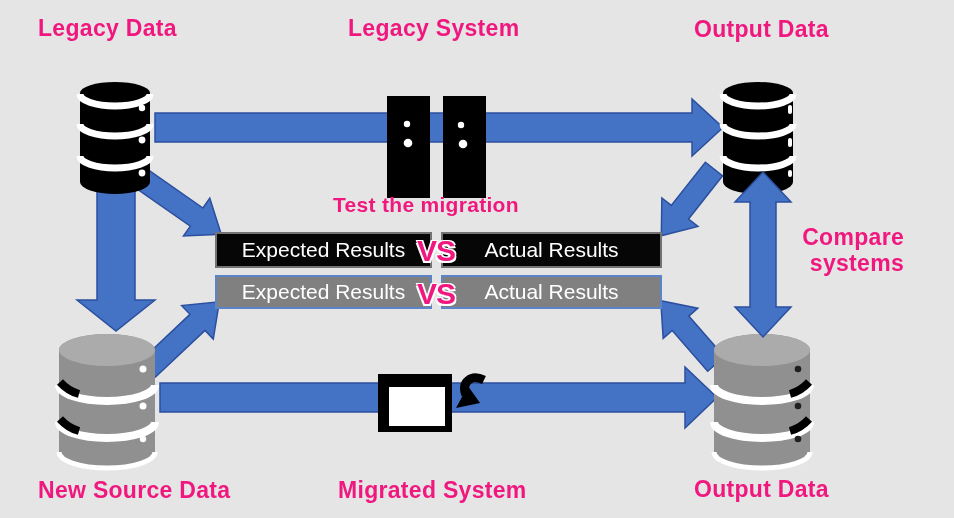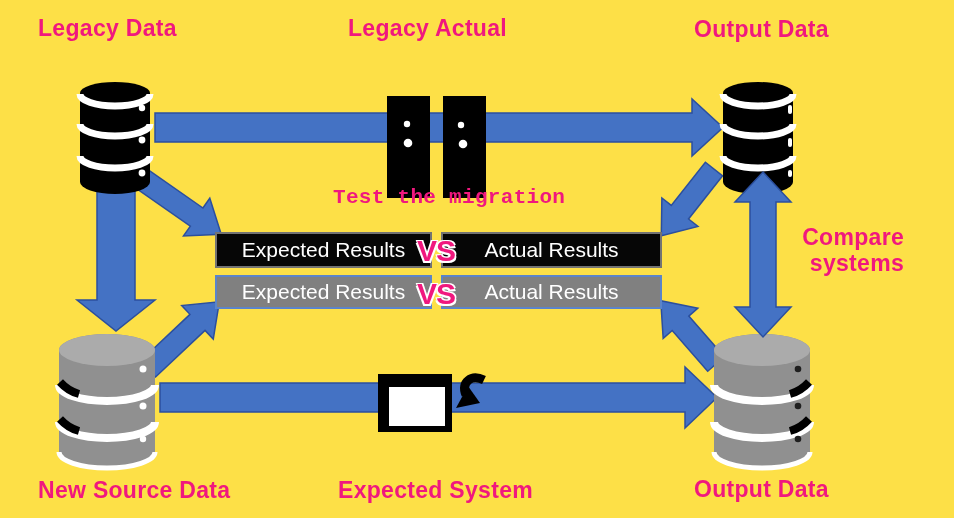--- a/index.html
+++ b/index.html
@@ -1,17 +1,17 @@
 <!DOCTYPE html>
 <html><head>
 <meta charset="utf-8">
 <style>
   html,body{margin:0;padding:0;background:#111;}
   .stage{
-    position:relative;width:954px;height:518px;background:#fde047;
+    position:relative;width:954px;height:518px;background:#e5e5e5;
     font-family:"Liberation Sans",sans-serif;overflow:hidden;
   }
   .stage svg{position:absolute;left:0;top:0;}
   .lbl{
     position:absolute;color:#F0187E;font-weight:800;font-size:23px;
     letter-spacing:.3px;white-space:nowrap;
   }
   .lbl.small{font-size:21px;}
   .resultbox{
     position:absolute;display:flex;align-items:center;justify-content:center;
@@ -115,31 +115,31 @@
       <path d="M97,86 Q89,95 78,98" stroke="#000" stroke-width="8" fill="none"></path>
       <circle cx="86" cy="36" r="3.3" fill="#1f1f1f"></circle>
       <circle cx="86" cy="73" r="3.3" fill="#1f1f1f"></circle>
       <circle cx="86" cy="106" r="3.3" fill="#1f1f1f"></circle>
     </g>
 
     <polygon fill="#4472C4" stroke="#2B4F9E" stroke-width="1.5" points="763,172 791,202 776,202 776,307 791,307 763,337 735,307 750,307 750,202 735,202"></polygon>
   </svg>
 
   <div class="lbl" style="left:38px;top:15px;">Legacy Data</div>
-  <div class="lbl" style="left:348px;top:15px;">Legacy Actual</div>
+  <div class="lbl" style="left:348px;top:15px;">Legacy System</div>
   <div class="lbl" style="left:694px;top:16px;">Output Data</div>
-  <div class="lbl small" style="left:333px;top:186px;font-family:Liberation Mono, monospace;">Test the migration</div>
+  <div class="lbl small" style="left:333px;top:193px;">Test the migration</div>
 
   <div class="lbl compare">
     <div>Compare</div>
     <div class="l2">systems</div>
   </div>
 
   <div class="lbl" style="left:14px;top:477px;margin-left:24px;">New Source Data</div>
-  <div class="lbl" style="left:338px;top:477px;">Expected System</div>
+  <div class="lbl" style="left:338px;top:477px;">Migrated System</div>
   <div class="lbl" style="left:694px;top:476px;">Output Data</div>
 
   <div class="resultbox dark" style="left:215px;top:232px;width:217px;height:36px;">
     <span>Expected Results</span>
   </div>
   <div class="resultbox dark" style="left:441px;top:232px;width:221px;height:36px;">
     <span>Actual Results</span>
   </div>
   <div class="vs" style="left:417px;top:234px;">VS</div>
 

